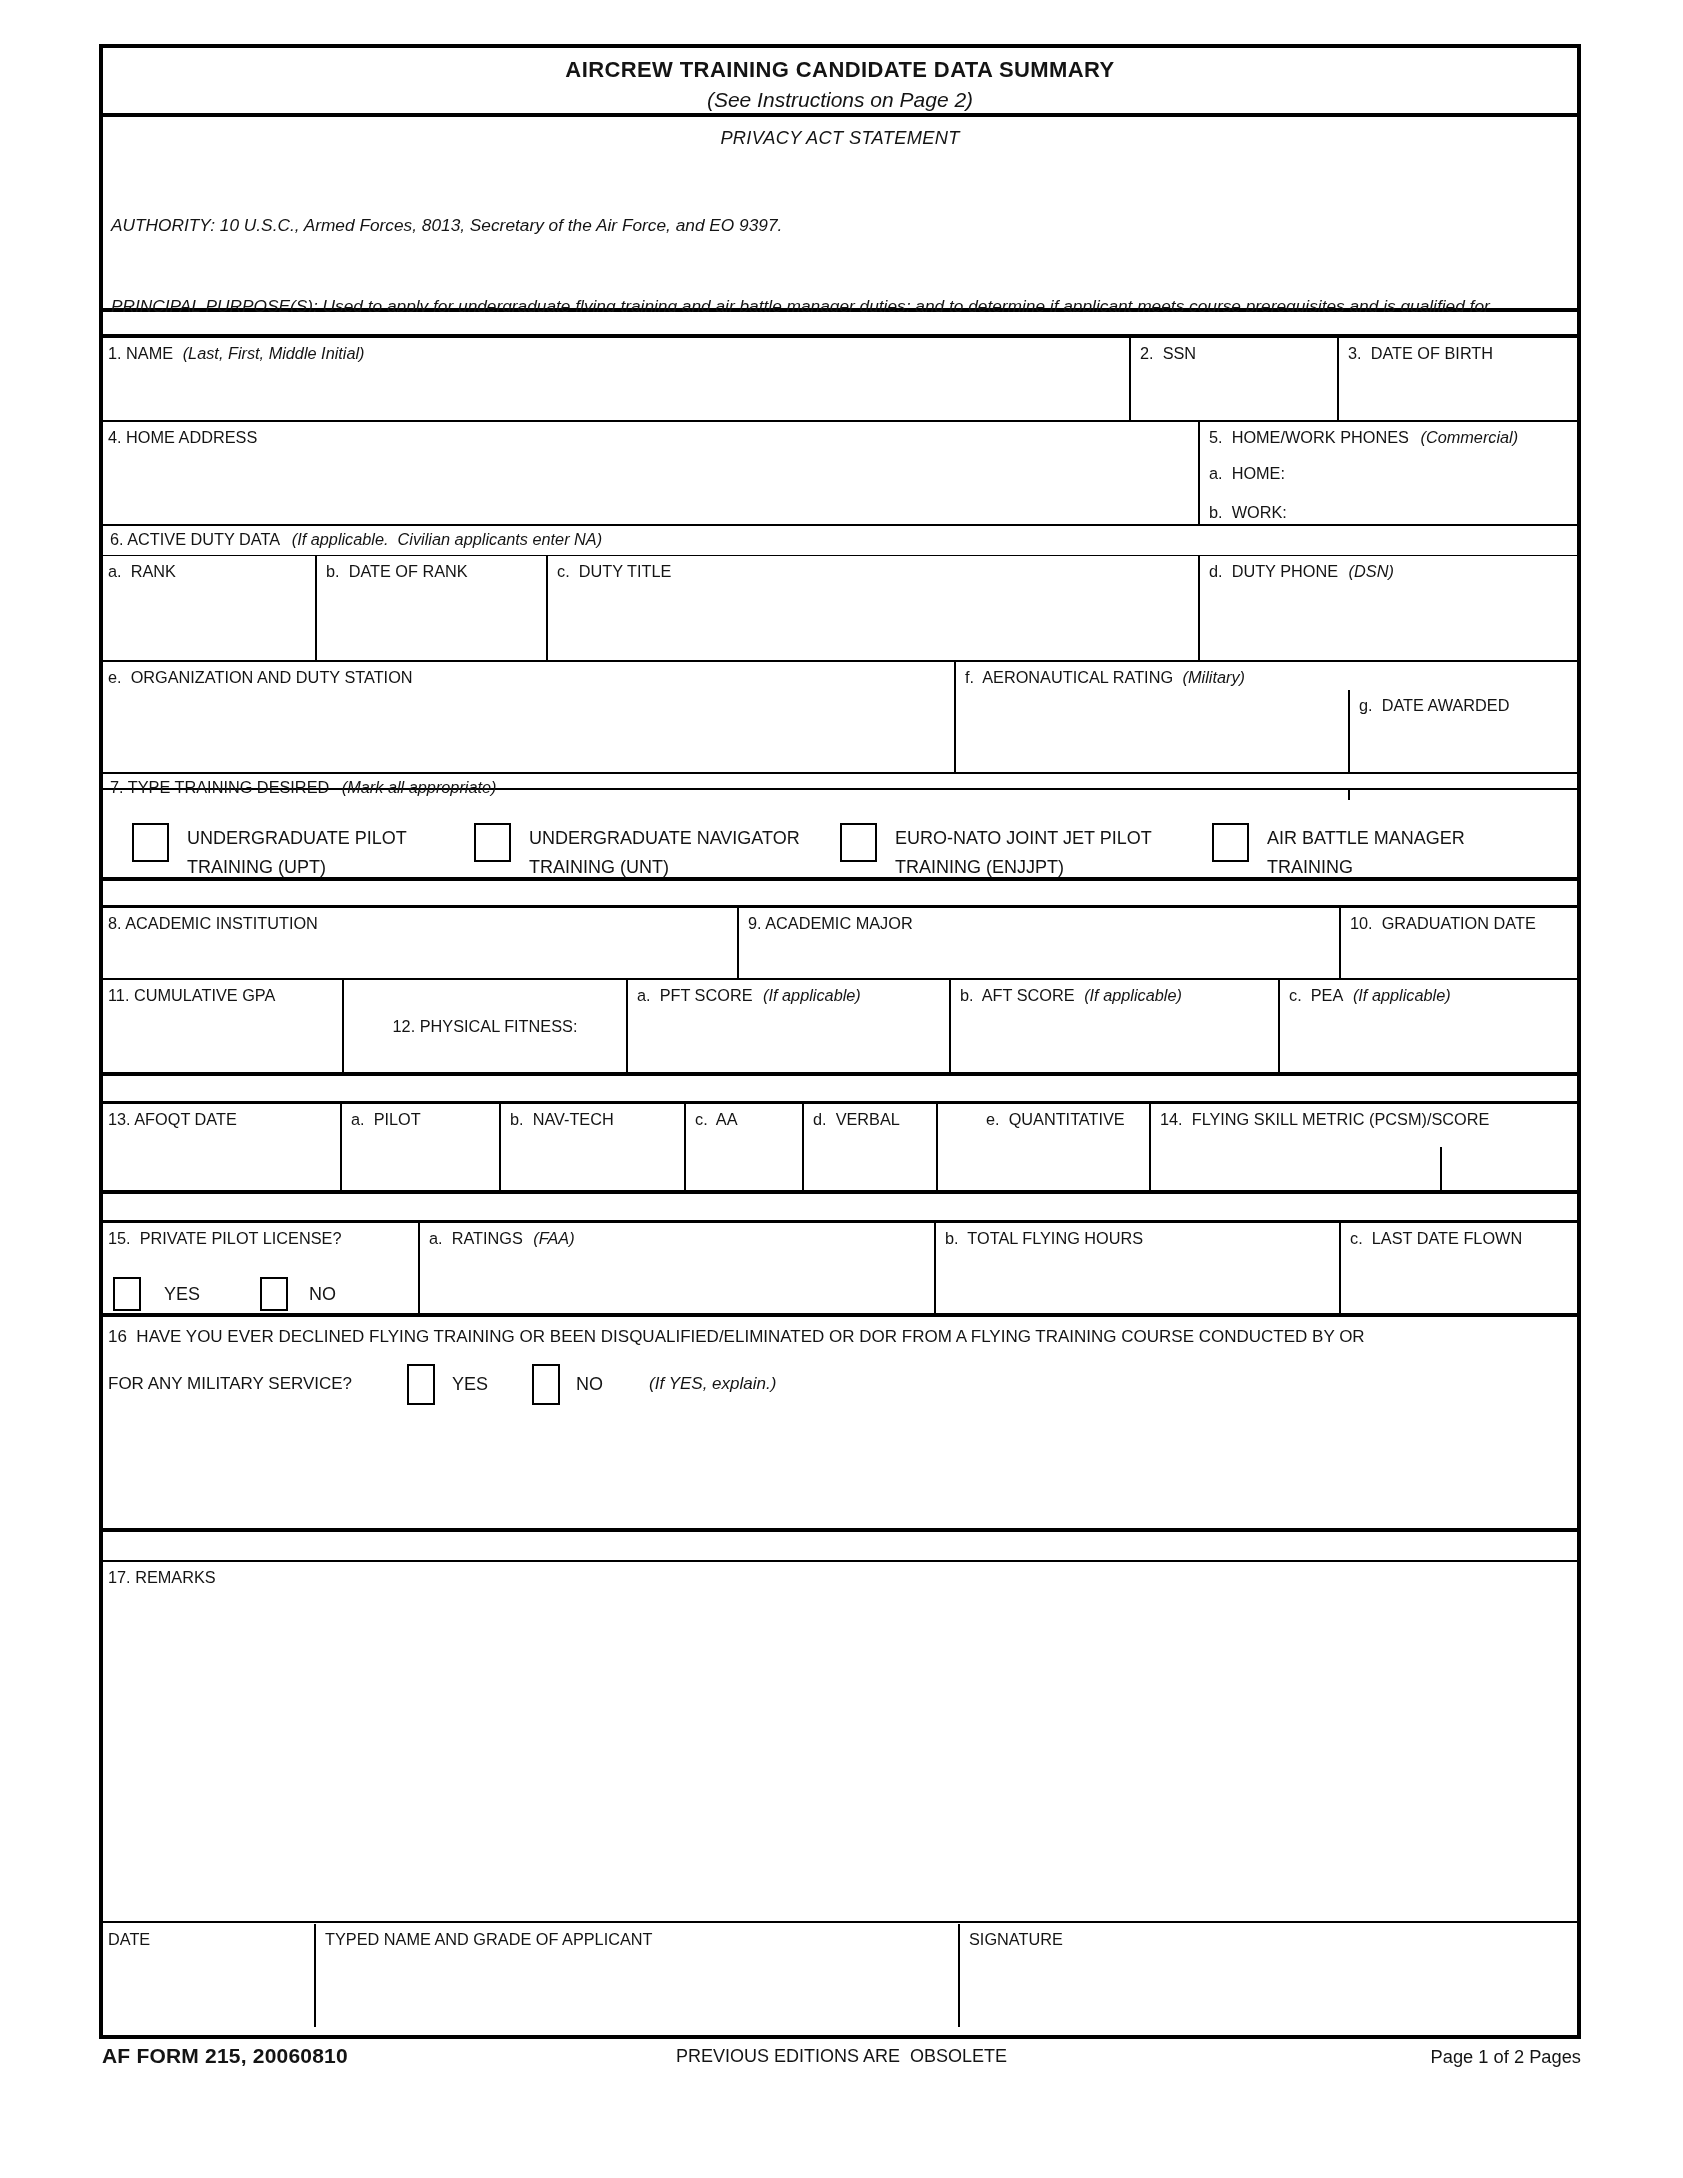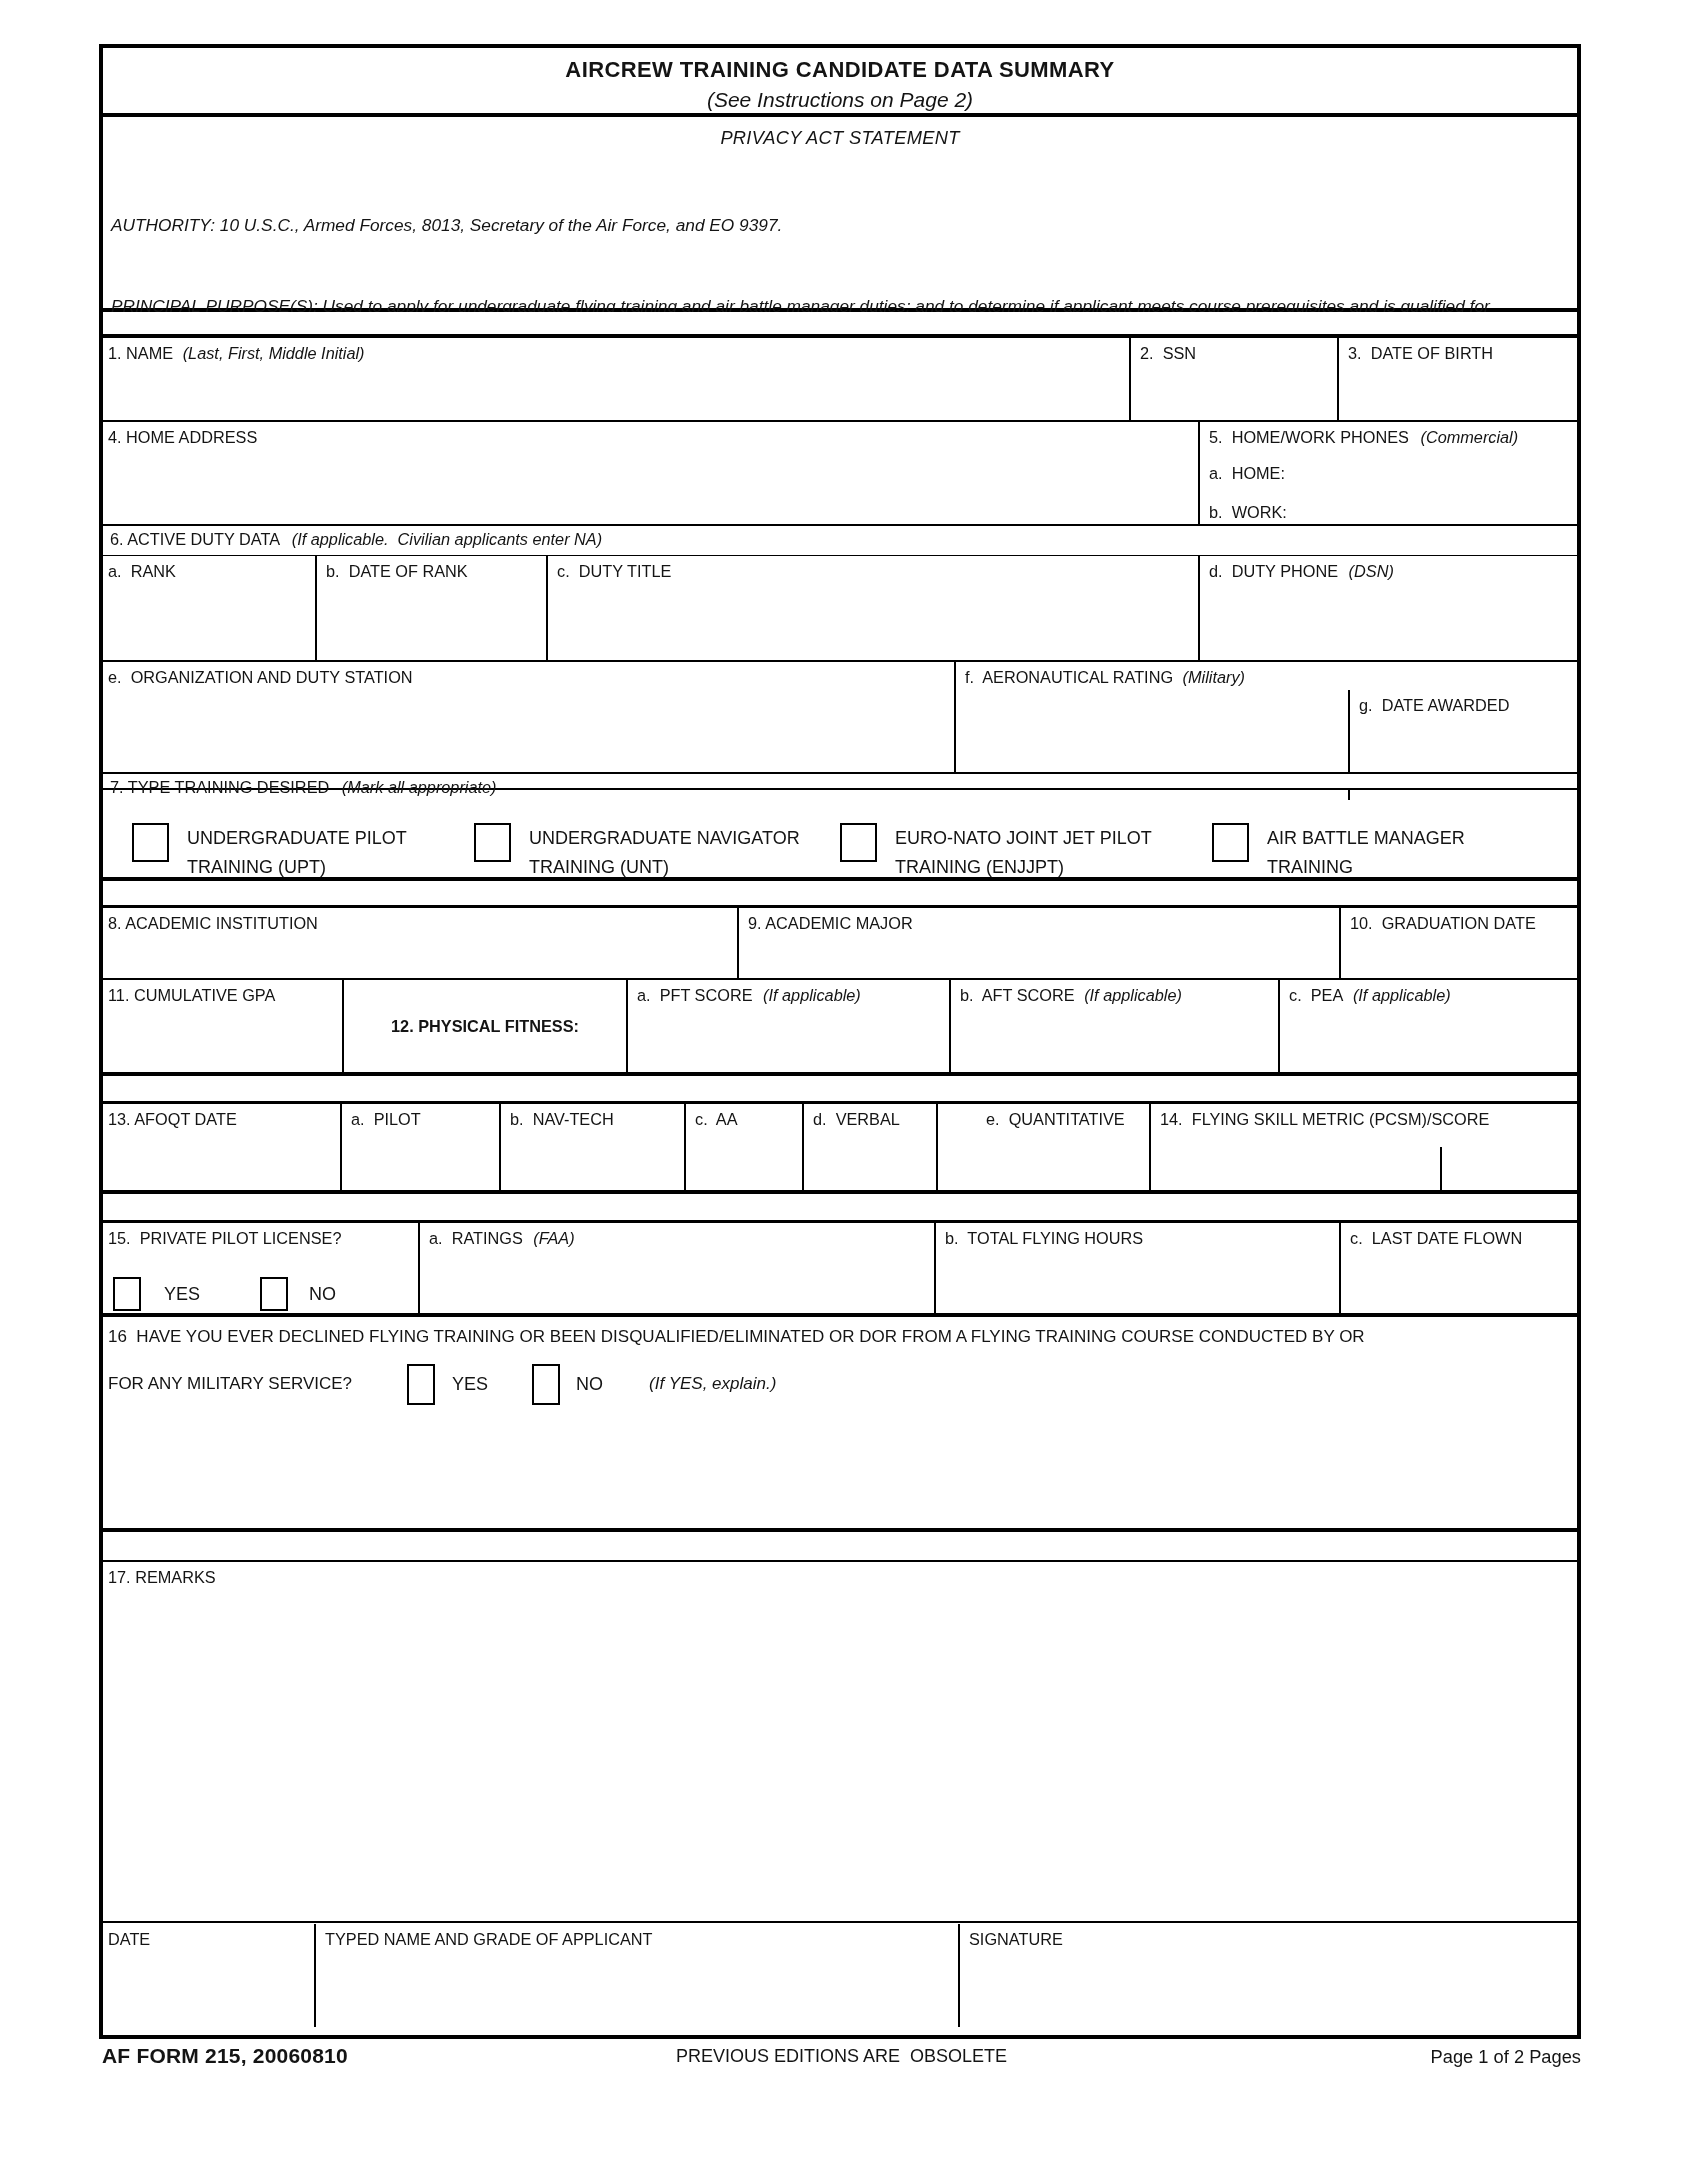--- a/index.html
+++ b/index.html
@@ -185,21 +185,21 @@
     </div>
     <div class="cell bl" style="left:1240px;width:243px;">
       <span class="lbl">10.  GRADUATION DATE</span>
     </div>
   </div>
 
   <div class="row bb4" style="top:980px;height:96px;">
     <div class="cell" style="left:0;width:243px;">
       <span class="lbl">11. CUMULATIVE GPA</span>
     </div>
-    <div class="cell bl" id="fitness-cell" style="left:243px;width:284px;font-weight:bold;">
+    <div class="cell bl" id="fitness-cell" style="left:243px;width:284px;">
       <span class="lbl">12. PHYSICAL FITNESS:</span>
     </div>
     <div class="cell bl" style="left:527px;width:324px;">
       <span class="lbl">a.  PFT SCORE</span>
       <span class="hint" style="margin-left:6px;">(If applicable)</span>
     </div>
     <div class="cell bl" style="left:850px;width:329px;">
       <span class="lbl">b.  AFT SCORE</span>
       <span class="hint" style="margin-left:5px;">(If applicable)</span>
     </div>

